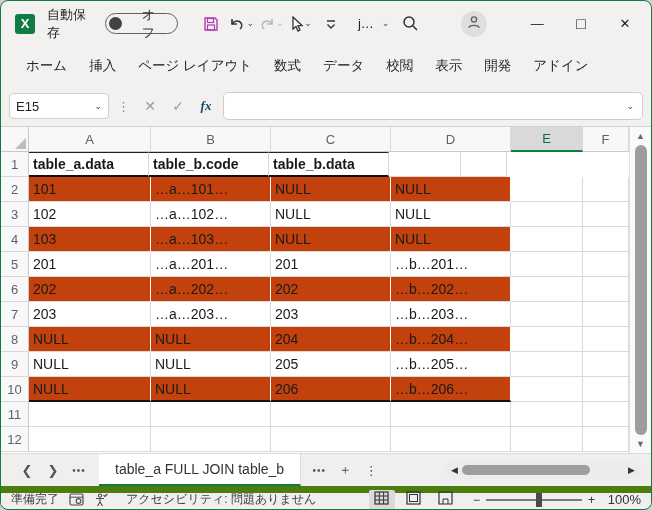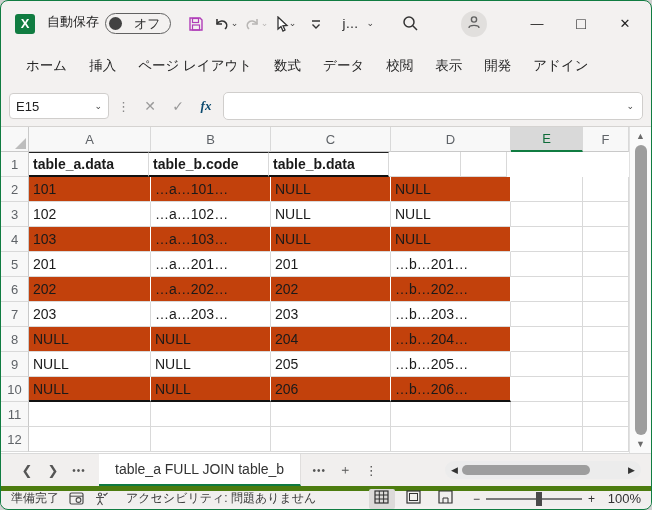--- a/index.html
+++ b/index.html
@@ -20,23 +20,23 @@
   .titlebar {
     height: 45px; display: flex; align-items: center;
     padding: 0 6px 0 14px; gap: 4px; flex: none;
     font-size: 13px; color: #262626;
   }
   .xl-logo {
     width: 20px; height: 20px; background: #107c41; border-radius: 3px;
     color: #fff; font-weight: bold; font-size: 13px;
     display: flex; align-items: center; justify-content: center; margin-right: 8px;
   }
-  .autosave { display: flex; align-items: flex-start; gap: 6px; margin-right: 8px; }
+  .autosave { display: flex; align-items: center; gap: 6px; margin-right: 16px; }
   .toggle-pill {
-    display: flex; align-items: center; gap: 12px;
+    display: flex; align-items: center; gap: 20px;
     border: 1.5px solid #616161; border-radius: 11px;
     padding: 1px 9px 1px 3px; height: 21px; color: #333;
   }
   .toggle-knob { width: 13px; height: 13px; border-radius: 50%; background: #424242; }
   .qat-btn {
     width: 26px; height: 26px; display: flex; align-items: center; justify-content: center;
     border-radius: 4px; color: #333;
   }
   .qat-btn svg { display: block; }
   .chev { font-size: 9px; color: #444; line-height: 1; }
@@ -129,21 +129,21 @@
   .hscroll {
     margin-left: auto; margin-right: 10px; align-self: center;
     width: 196px; height: 18px; background: #ececec; border-radius: 9px;
     display: flex; align-items: center; padding: 0 6px; gap: 4px;
   }
   .hs-arrow { font-size: 9px; color: #333; }
   .hs-thumb { height: 10px; flex: 1; background: #9e9e9e; border-radius: 5px; margin: 0 2px 0 0; max-width: 128px; }
 
   
   .statusbar {
-    height: 20px; background: #f1efee; border-top: 5px solid #4d7c0f;
+    height: 20px; background: #f1efee; border-top: 7px solid #4d7c0f;
     display: flex; align-items: center; padding: 0 10px; gap: 10px; flex: none;
     font-size: 12px; color: #3b3b3b;
   }
   .sb-icon { display: flex; align-items: center; }
   .sb-right { margin-left: auto; display: flex; align-items: center; gap: 6px; }
   .view-btn { width: 26px; height: 20px; display:flex; align-items:center; justify-content:center; border-radius: 2px; }
   .view-btn.active { background: #dcdad9; }
   .zoom-ctl { display: flex; align-items: center; gap: 6px; margin-left: 8px; color: #333; }
   .zoom-track { width: 96px; height: 2px; background: #7a7a7a; position: relative; }
   .zoom-thumb { position: absolute; left: 52%; top: -6px; width: 6px; height: 14px; background: #4a4a4a; }

